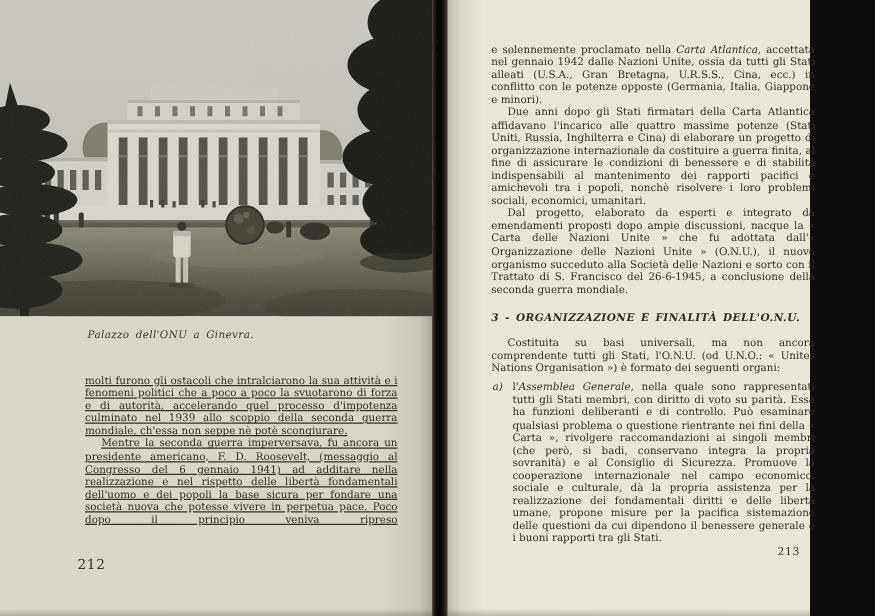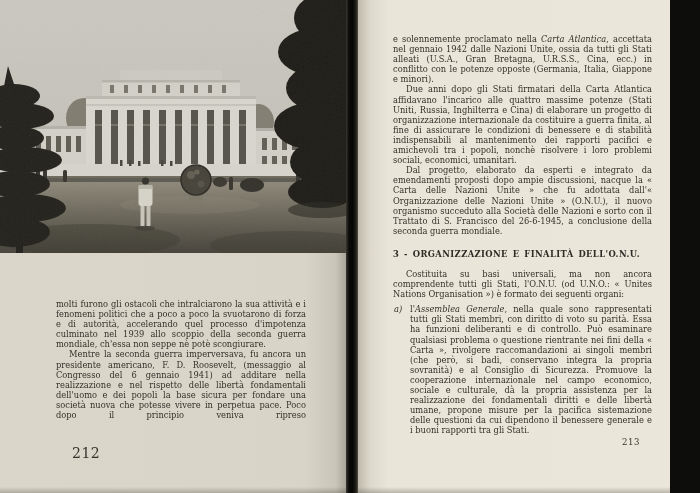--- a/index.html
+++ b/index.html
@@ -13,45 +13,45 @@
   
   .page-left{
     position:absolute;left:0;top:0;width:346px;height:493px;
     background:linear-gradient(90deg,#dad6c9 0%,#d8d4c7 88%,#c9c5b8 97%,#a9a599 100%);
   }
   .photo{position:absolute;left:0;top:0;width:346px;height:253px;display:block;}
   .caption{
     position:absolute;left:70px;top:262px;width:250px;
     font-style:italic;font-size:8.3px;letter-spacing:.3px;word-spacing:2px;color:#3e3c34;
   }
-  .body-left{position:absolute;left:56px;top:299px;width:250px;}
-  .pagenum-left{position:absolute;left:72px;top:445px;font-size:14px;color:#34322b;letter-spacing:.5px;}
+  .body-left{position:absolute;left:68px;top:299px;width:250px;text-decoration:underline;}
+  .pagenum-left{position:absolute;left:62px;top:445px;font-size:11px;color:#34322b;letter-spacing:.5px;}
 
   
   .gutter{
     position:absolute;left:346px;top:0;width:12px;height:493px;
     background:linear-gradient(90deg,#3a3831 0%,#0a0a08 25%,#060605 55%,#242219 85%,#55514a 100%);
   }
 
   
   .page-right{
-    position:absolute;left:358px;top:0;width:312px;height:493px;
+    position:absolute;left:358px;top:0;width:290px;height:493px;
     background:linear-gradient(90deg,#beb9ab 0%,#ddd9cc 4%,#e9e5d8 10%,#eae6d9 100%);
   }
   .body-right{position:absolute;left:35px;top:34px;width:259px;}
   .pagenum-right{position:absolute;left:264px;top:437px;font-size:8.6px;color:#34322b;letter-spacing:.5px;text-align:right;}
 
   
   .textcol{font-size:8.3px;line-height:10.1px;color:#33312a;}
   .blk{text-align:justify;}
   .blk.ind{text-indent:13px;}
   .blk.cont{text-align-last:justify;}
   .blk-heading{
     font-weight:bold;text-align:left;font-size:8.4px;letter-spacing:.4px;word-spacing:1.5px;
-    margin:13px 0 10px 0;color:#2e2c26;
+    margin:13px 0 10px 0;color:#2e2c26;font-style:italic;
   }
   .blk-li{position:relative;padding-left:17px;margin-top:5px;}
   .blk-li .label{position:absolute;left:1px;font-style:italic;}
   .blk-lc{padding-left:17px;}
   .it{font-style:italic;}
 
   
   .page-left::after,.page-right::after{
     content:"";position:absolute;left:0;bottom:0;width:100%;height:6px;
     background:linear-gradient(0deg,rgba(40,38,30,.25),rgba(40,38,30,0));
@@ -220,20 +220,21 @@
         <ellipse cx="330" cy="88" rx="44" ry="26"></ellipse>
         <ellipse cx="316" cy="126" rx="42" ry="24"></ellipse>
         <ellipse cx="330" cy="162" rx="40" ry="24"></ellipse>
         <ellipse cx="322" cy="192" rx="34" ry="16"></ellipse>
       </g>
       <ellipse cx="322" cy="210" rx="34" ry="8" fill="#2b2922" opacity=".6"></ellipse>
 
       <rect x="0" y="0" width="346" height="253" filter="url(#grain)" opacity="0.07"></rect>
     </svg>
 
+    <div class="caption">Palazzo dell'ONU a Ginevra.</div>
 
     <div class="body-left textcol">
         <div class="blk blk-p"><span>molti furono gli ostacoli che intralciarono la sua attività e i fenomeni politici che a poco a poco la svuotarono di forza e di autorità, accelerando quel processo d'impotenza culminato nel 1939 allo scoppio della seconda guerra mondiale, ch'essa non seppe nè potè scongiurare.</span></div>
         <div class="blk blk-p ind cont"><span>Mentre la seconda guerra imperversava, fu ancora un presidente americano, F. D. Roosevelt, (messaggio al Congresso del 6 gennaio 1941) ad additare nella realizzazione e nel rispetto delle libertà fondamentali dell'uomo e dei popoli la base sicura per fondare una società nuova che potesse vivere in perpetua pace. Poco dopo il principio veniva ripreso</span></div>
       </div>
 
     <div class="pagenum-left">212</div>
   </div>
 
   <div class="gutter"></div>

